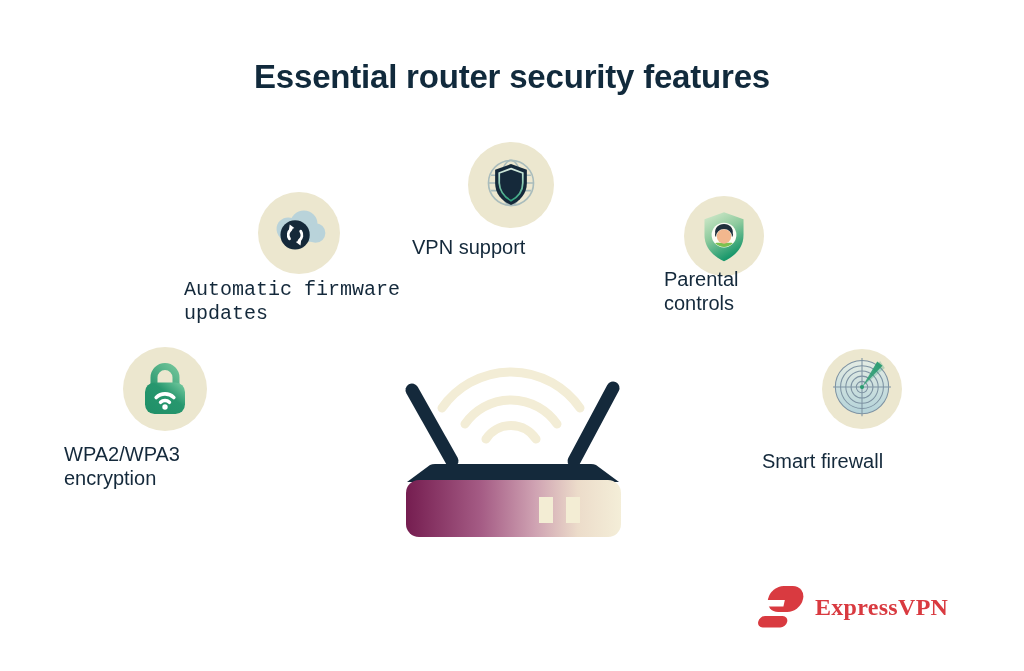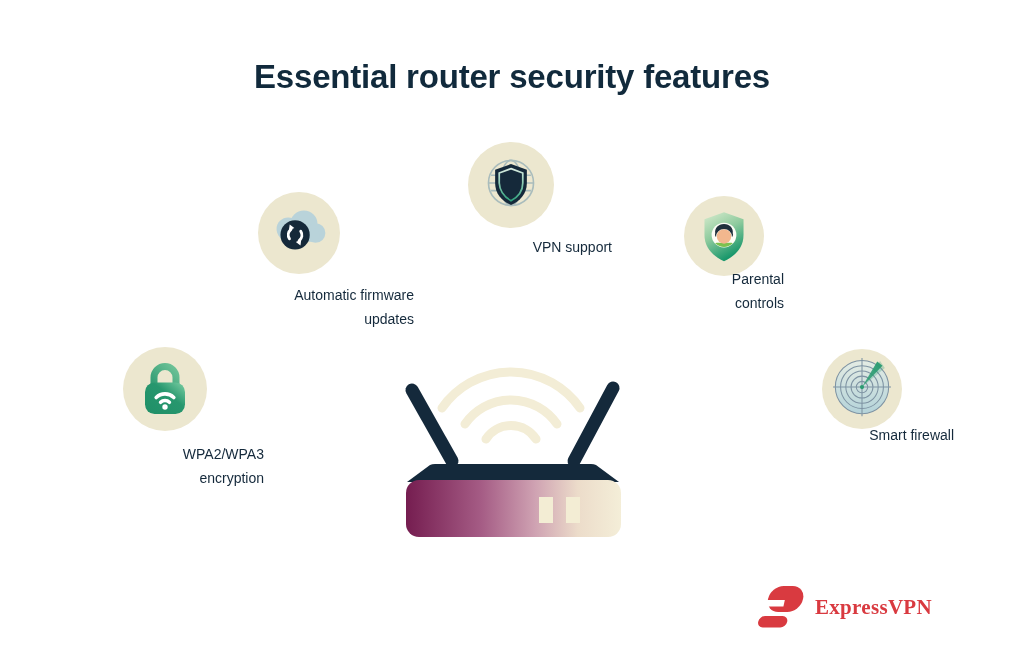--- a/index.html
+++ b/index.html
@@ -25,39 +25,39 @@
   }
   .feature { position: absolute; }
   .icon-circle {
     position: absolute;
     border-radius: 50%;
     background: #ece7cf;
   }
   .icon-circle svg { width: 100%; height: 100%; display: block; }
   .feature-label {
     position: absolute;
-    font-size: 14px;
+    font-size: 20px;
     line-height: 23.5px;
     color: #14293b;
     white-space: pre-line;
-    text-align: right;
+    text-align: left;
   }
   .router { position: absolute; left: 394px; top: 358px; }
   .brand {
     position: absolute;
     left: 756px;
     top: 584px;
     height: 46px;
     display: flex;
     align-items: center;
     gap: 11px;
   }
   .brand-word {
     font-family: "Liberation Serif", serif;
-    font-size: 21px;
+    font-size: 24px;
     font-weight: 600;
     color: #d93a40;
     letter-spacing: 0.3px;
   }
 </style>
 </head>
 <body>
 
 <div class="canvas">
 
@@ -74,21 +74,21 @@
         </g>
         <circle cx="38" cy="44" r="15" fill="#15293a"></circle>
         <g stroke="#ffffff" stroke-width="3" fill="none" stroke-linecap="round">
           <path d="M32.2,47.8 a7.3,7.3 0 0 1 1.6,-9.6"></path>
           <path d="M43.8,40.2 a7.3,7.3 0 0 1 -1.6,9.6"></path>
         </g>
         <path d="M31.6,39.5 l5.6,-2.6 l-4.7,-3.6 z" fill="#ffffff"></path>
         <path d="M44.4,48.5 l-5.6,2.6 l4.7,3.6 z" fill="#ffffff"></path>
       </svg>
     </div>
-    <div class="feature-label" style="left:184px; top:284px; width:230px;">Automatic firmware
+    <div class="feature-label" style="left:184px; top:278px; width:230px;font-family:Liberation Mono, monospace;">Automatic firmware
 updates</div>
   </div>
 
   <div class="feature">
     <div class="icon-circle" style="left:468px; top:142px; width:86px; height:86px;">
       <svg viewBox="0 0 84 84" aria-hidden="true">
         <defs>
           <linearGradient id="shieldStroke" x1="0" y1="0" x2="0" y2="1">
             <stop offset="0" stop-color="#d9ebe0"></stop>
             <stop offset="1" stop-color="#2fa27c"></stop>
@@ -179,21 +179,21 @@
           <circle cx="42" cy="40" r="17"></circle>
           <circle cx="42" cy="40" r="22.5"></circle>
           <circle cx="42" cy="40" r="28"></circle>
           <path d="M42,9.5 V70.5 M11.5,40 H72.5"></path>
         </g>
         <polygon points="42,40 66,20 61,12.5" fill="#2c9c72" opacity="0.28"></polygon>
         <polygon points="42,40 63.5,17.5 58,13" fill="url(#beamGrad)"></polygon>
         <circle cx="42" cy="40" r="2.2" fill="#2c9c72"></circle>
       </svg>
     </div>
-    <div class="feature-label" style="left:762px; top:424px; width:192px;">Smart firewall</div>
+    <div class="feature-label" style="left:762px; top:450px; width:192px;">Smart firewall</div>
   </div>
 
   <div class="router">
     <svg width="238" height="186" viewBox="0 0 238 186" aria-hidden="true">
       <defs>
         <linearGradient id="bodyGrad" x1="0" y1="0" x2="1" y2="0">
           <stop offset="0" stop-color="#751d50"></stop>
           <stop offset="0.35" stop-color="#a55c85"></stop>
           <stop offset="0.6" stop-color="#cfa2b2"></stop>
           <stop offset="0.8" stop-color="#ecdcca"></stop>

